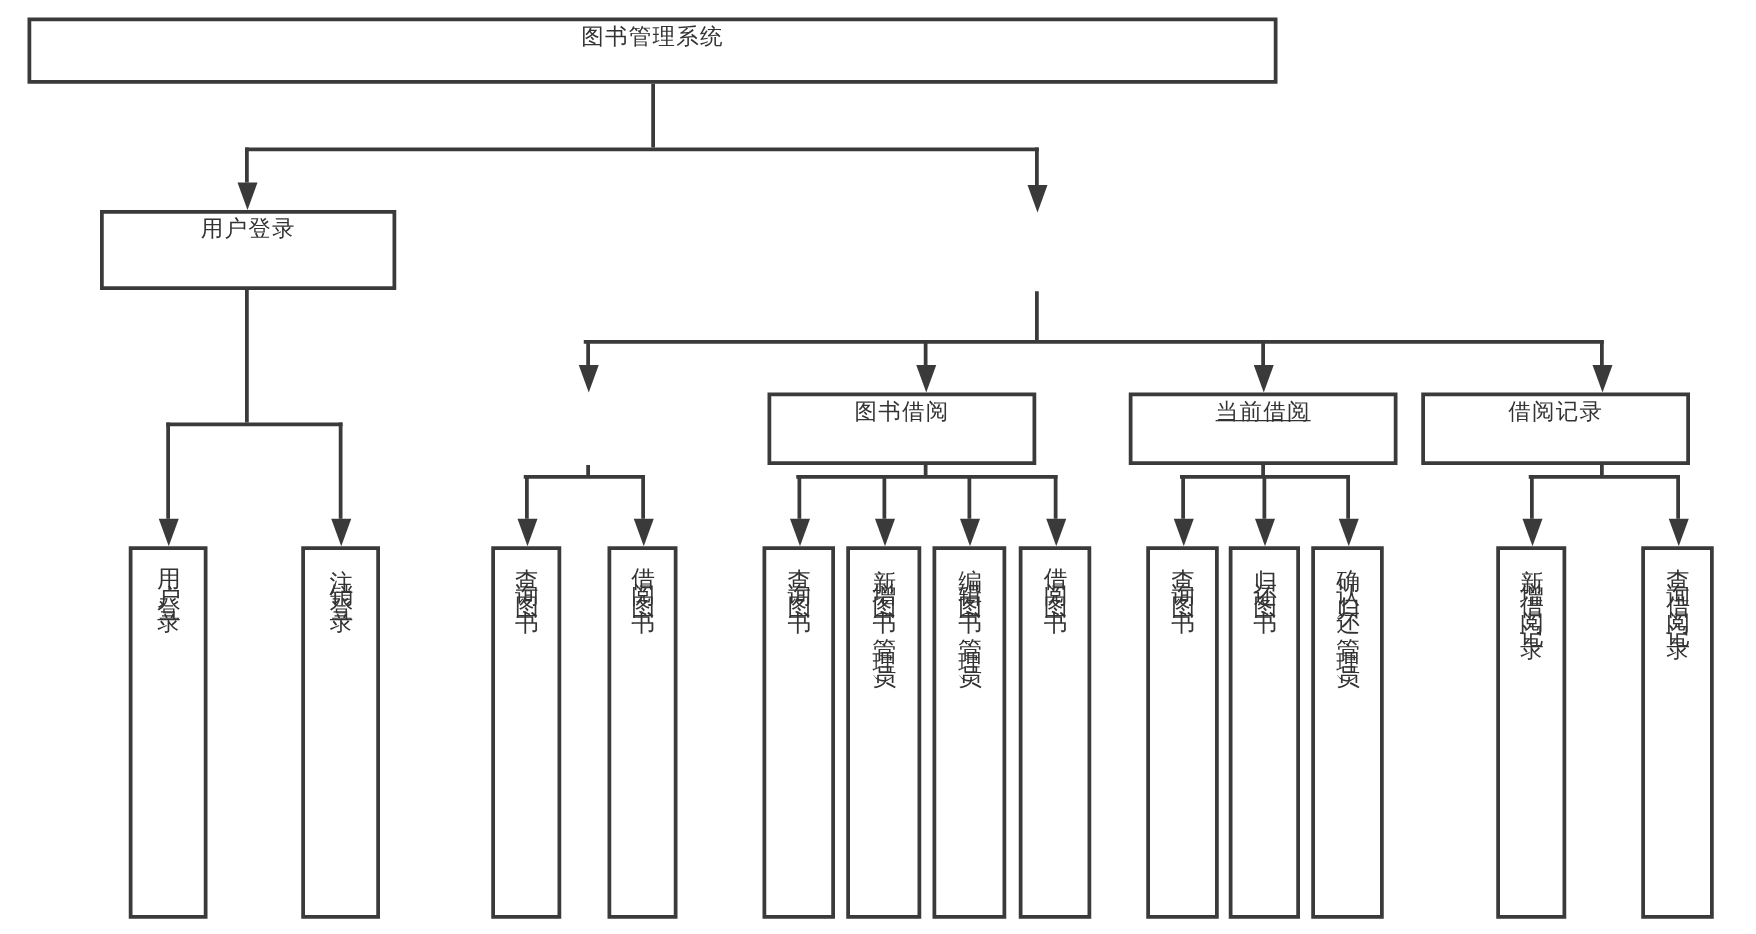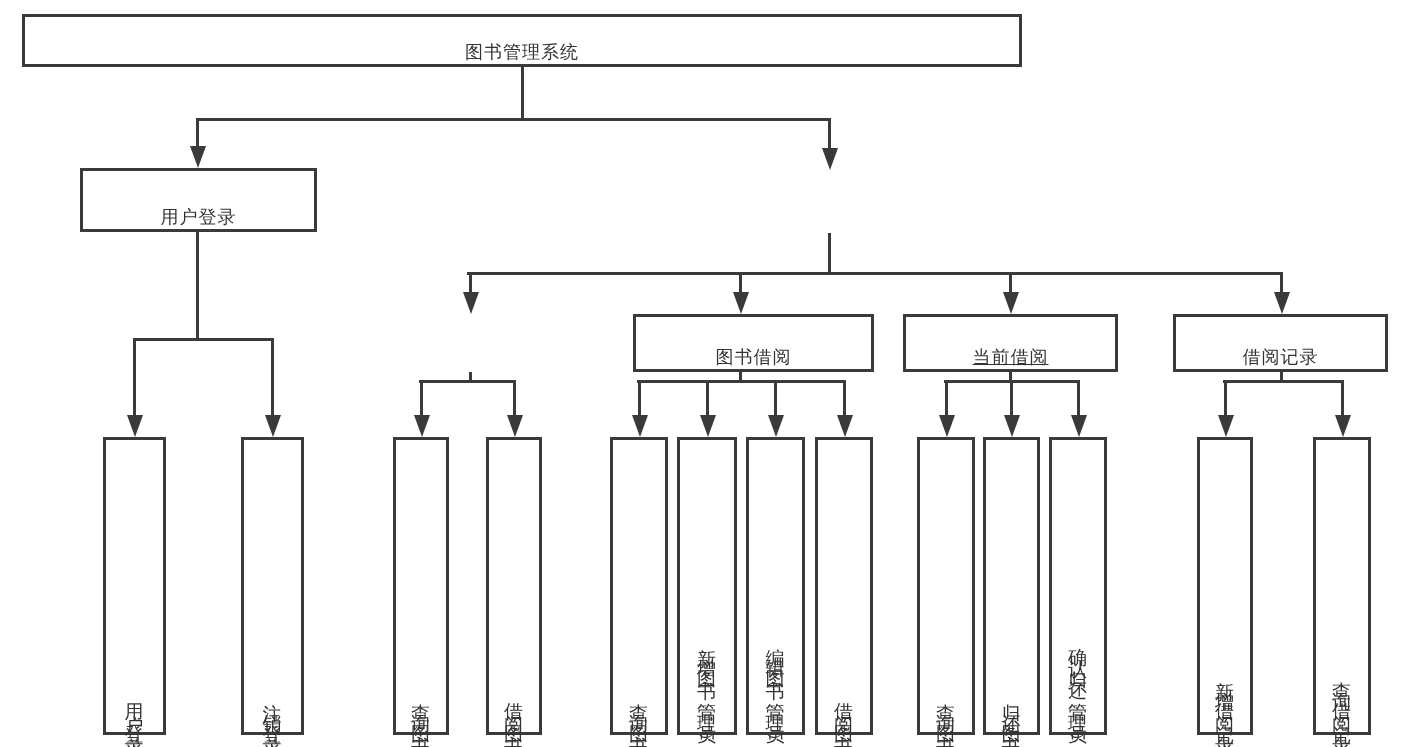--- a/index.html
+++ b/index.html
@@ -10,21 +10,21 @@
     background: #ffffff;
     font-family: "Liberation Sans", "DejaVu Sans", sans-serif;
     overflow: hidden;
   }
   .node {
     position: absolute;
     box-sizing: border-box;
     border: 3px solid #3a3a3a;
     background: #ffffff;
     display: flex;
-    align-items: flex-end;
+    align-items: flex-start;
     justify-content: center;
     color: #333333;
     font-size: 18px;
     letter-spacing: 1px;
   }
   .node.leaf .vtext {
     writing-mode: vertical-rl;
     text-orientation: mixed;
     font-size: 19px;
     letter-spacing: 11px;
@@ -82,27 +82,27 @@
   <div class="hline" style="left:467px; top:272px; width:816px;"></div>
   <div class="vline" style="left:469px; top:272px; height:20px;"></div>
   <div class="arrowhead" style="left:463px; top:292px;"></div>
   <div class="vline" style="left:739px; top:272px; height:20px;"></div>
   <div class="arrowhead" style="left:733px; top:292px;"></div>
   <div class="vline" style="left:1009px; top:272px; height:20px;"></div>
   <div class="arrowhead" style="left:1003px; top:292px;"></div>
   <div class="vline" style="left:1280px; top:272px; height:20px;"></div>
   <div class="arrowhead" style="left:1274px; top:292px;"></div>
 
-  <div class="node" style="left:633px; top:314px; width:241px; height:58px;">
+  <div class="node" style="left:614px; top:314px; width:215px; height:58px;">
     <span>图书借阅</span>
   </div>
   <div class="node" style="left:903px; top:314px; width:215px; height:58px;text-decoration:underline;">
     <span>当前借阅</span>
   </div>
-  <div class="node" style="left:1173px; top:314px; width:215px; height:58px;">
+  <div class="node" style="left:1137px; top:314px; width:215px; height:58px;">
     <span>借阅记录</span>
   </div>
 
   <div class="vline" style="left:469px; top:372px; height:8px;"></div>
   <div class="hline" style="left:419px; top:380px; width:97px;"></div>
   <div class="vline" style="left:420px; top:380px; height:35px;"></div>
   <div class="arrowhead" style="left:414px; top:415px;"></div>
   <div class="vline" style="left:513px; top:380px; height:35px;"></div>
   <div class="arrowhead" style="left:507px; top:415px;"></div>
 

